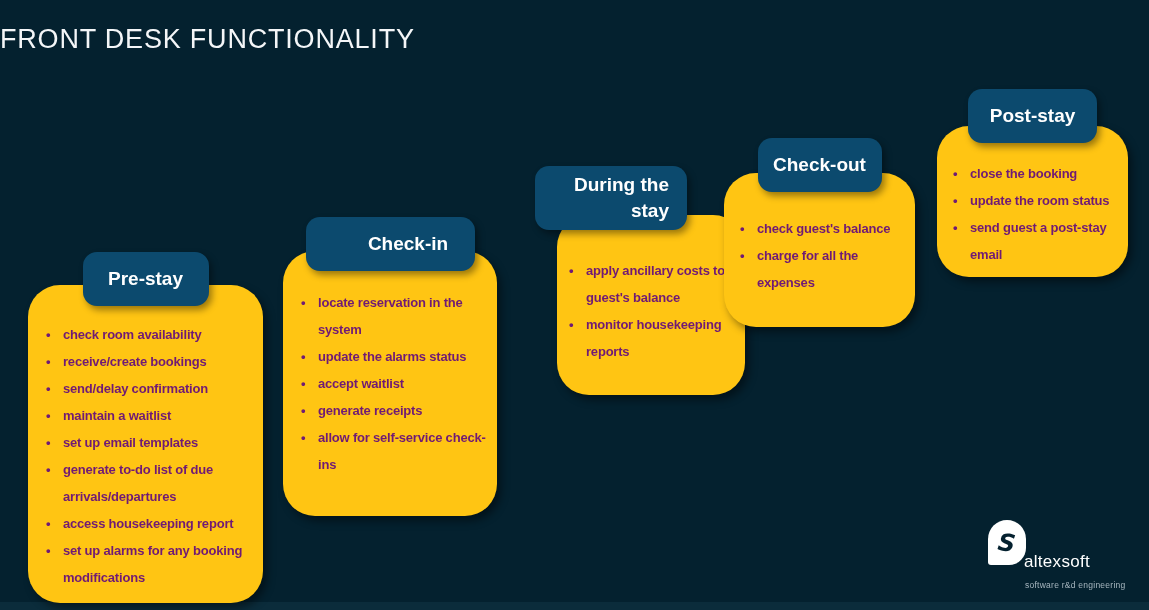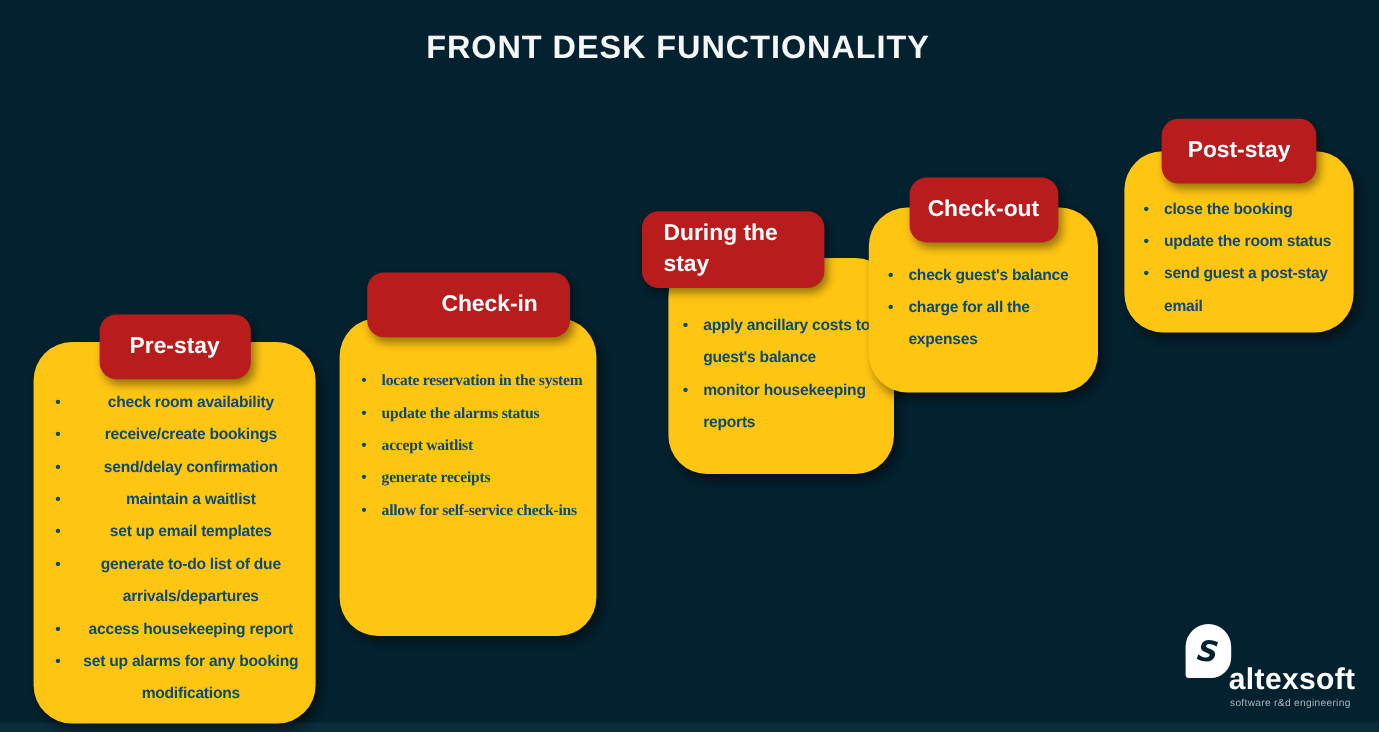--- a/index.html
+++ b/index.html
@@ -10,40 +10,40 @@
     background: #04212f;
     overflow: hidden;
     font-family: "Liberation Sans", sans-serif;
   }
 
   .page-title {
     position: absolute;
     top: 24px;
     left: 0;
     width: 1130px;
-    text-align: center;
+    text-align: left;
     color: #f4f6f8;
     font-size: 27px;
-    font-weight: 700;
+    font-weight: 400;
     letter-spacing: 0.8px;
     white-space: nowrap;
   }
 
   .stage { position: absolute; }
 
   .badge {
     position: relative;
     z-index: 2;
-    margin: 10px auto;
+    margin: 0 auto;
     height: 54px;
     display: flex;
     align-items: center;
     justify-content: center;
-    text-align: left;
-    background: #b91c1c;
+    text-align: right;
+    background: #0c4a6e;
     color: #ffffff;
     font-size: 19px;
     font-weight: 700;
     border-radius: 14px;
     box-shadow: 3px 4px 7px rgba(0,0,0,0.40);
     white-space: nowrap;
     line-height: 24px;
   }
 
   .card {
@@ -57,43 +57,43 @@
   }
 
   .card ul {
     margin: 0;
     list-style: none;
     padding: 34px 8px 0 16px;
   }
   .card li {
     position: relative;
     padding-left: 19px;
-    color: #0c4a6e;
+    color: #701a75;
     font-size: 13px;
     font-weight: 700;
     line-height: 27px;
     letter-spacing: -0.2px;
   }
   .card li::before {
     content: "\2022";
     position: absolute;
     left: 2px;
     top: 0;
   }
 
   
   .s1 { left: 28px;  top: 252px; width: 235px; }
   .s1 .badge { width: 126px; }
   .s1 .card  { top: 33px; height: 318px; }
-  .s1 ul     { padding-top: 36px; text-align: center; }
+  .s1 ul     { padding-top: 36px; }
 
   
   .s2 { left: 283px; top: 217px; width: 214px; }
   .s2 .badge { width: 133px; padding-left: 36px; }
-  .s2 .card  { top: 48px; height: 265px; font-family: Liberation Serif, serif; }
+  .s2 .card  { top: 34px; height: 265px; }
   .s2 ul     { padding-top: 38px; }
 
   
   .s3 { left: 517px; top: 166px; width: 188px; }
   .s3 .badge { width: 116px; height: 64px; white-space: normal; padding: 0 18px; line-height: 26px; }
   .s3 .card  { top: 49px; height: 180px; margin-left: 40px; }
   .s3 ul     { padding: 42px 2px 0 10px; }
 
   
   .s4 { left: 724px; top: 138px; width: 191px; }
@@ -131,22 +131,22 @@
     font-weight: 700;
     font-size: 24px;
     color: #04212f;
     transform: rotate(8deg);
     line-height: 1;
   }
   .logo-name {
     position: absolute;
     left: 36px; top: 34px;
     color: #ffffff;
-    font-size: 25px;
-    font-weight: 700;
+    font-size: 17px;
+    font-weight: 400;
     letter-spacing: 0.3px;
   }
   .logo-tagline {
     position: absolute;
     left: 37px; top: 62px;
     color: #a7b6bf;
     font-size: 8.5px;
     font-weight: 400;
     letter-spacing: 0.25px;
     white-space: nowrap;

